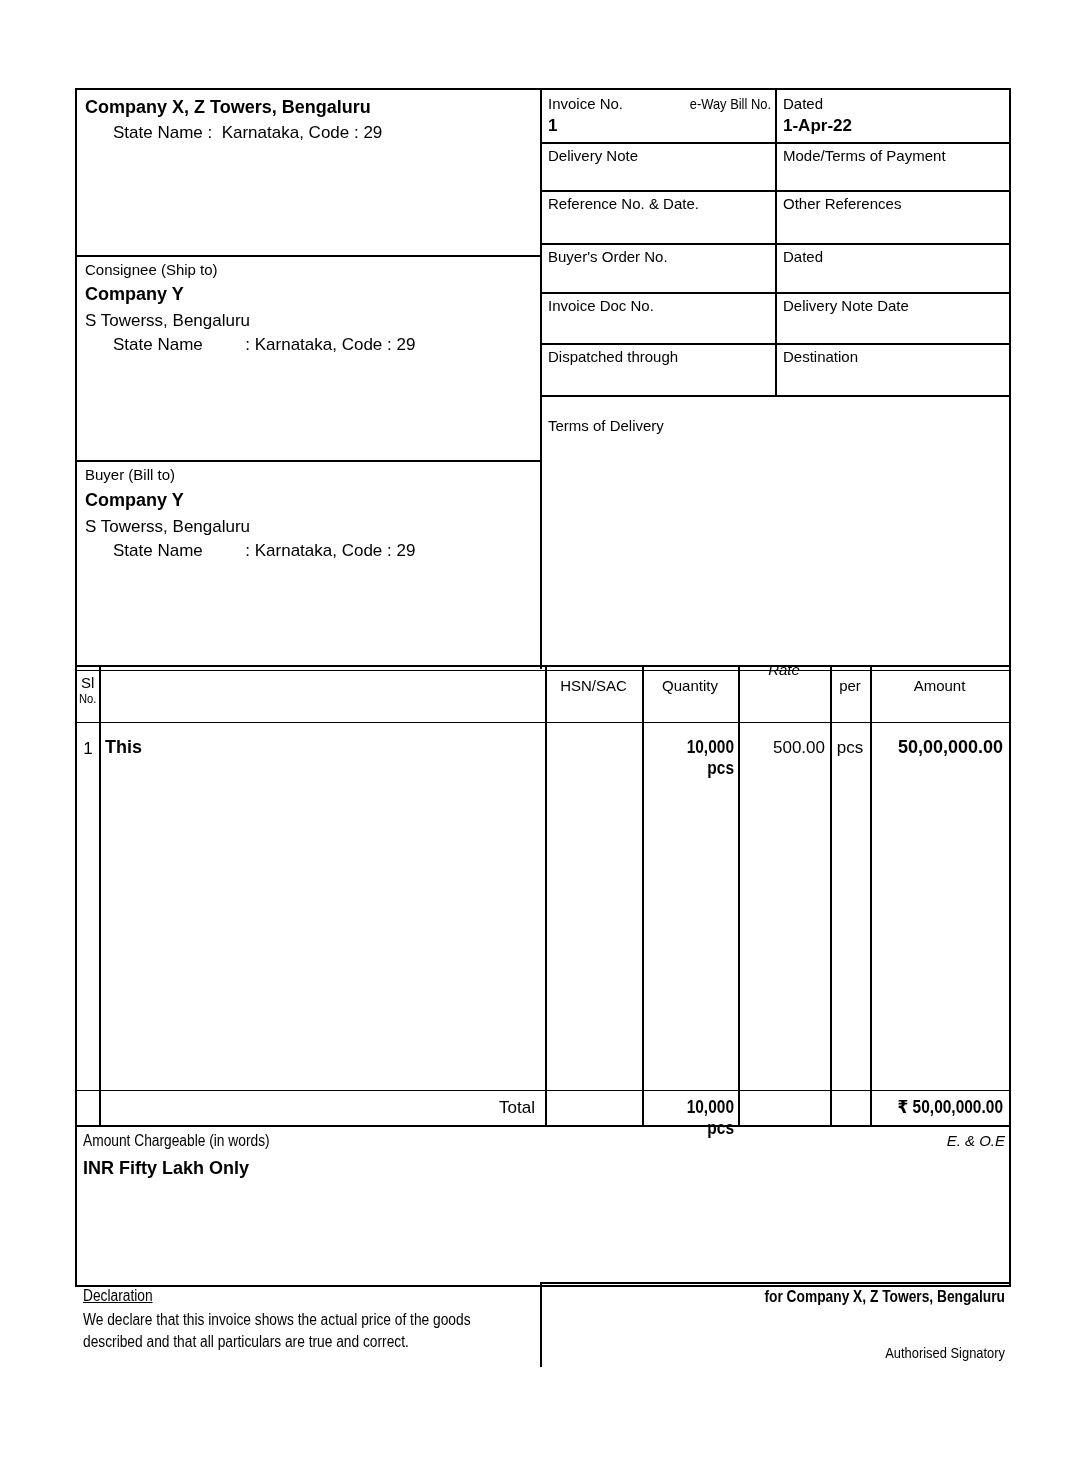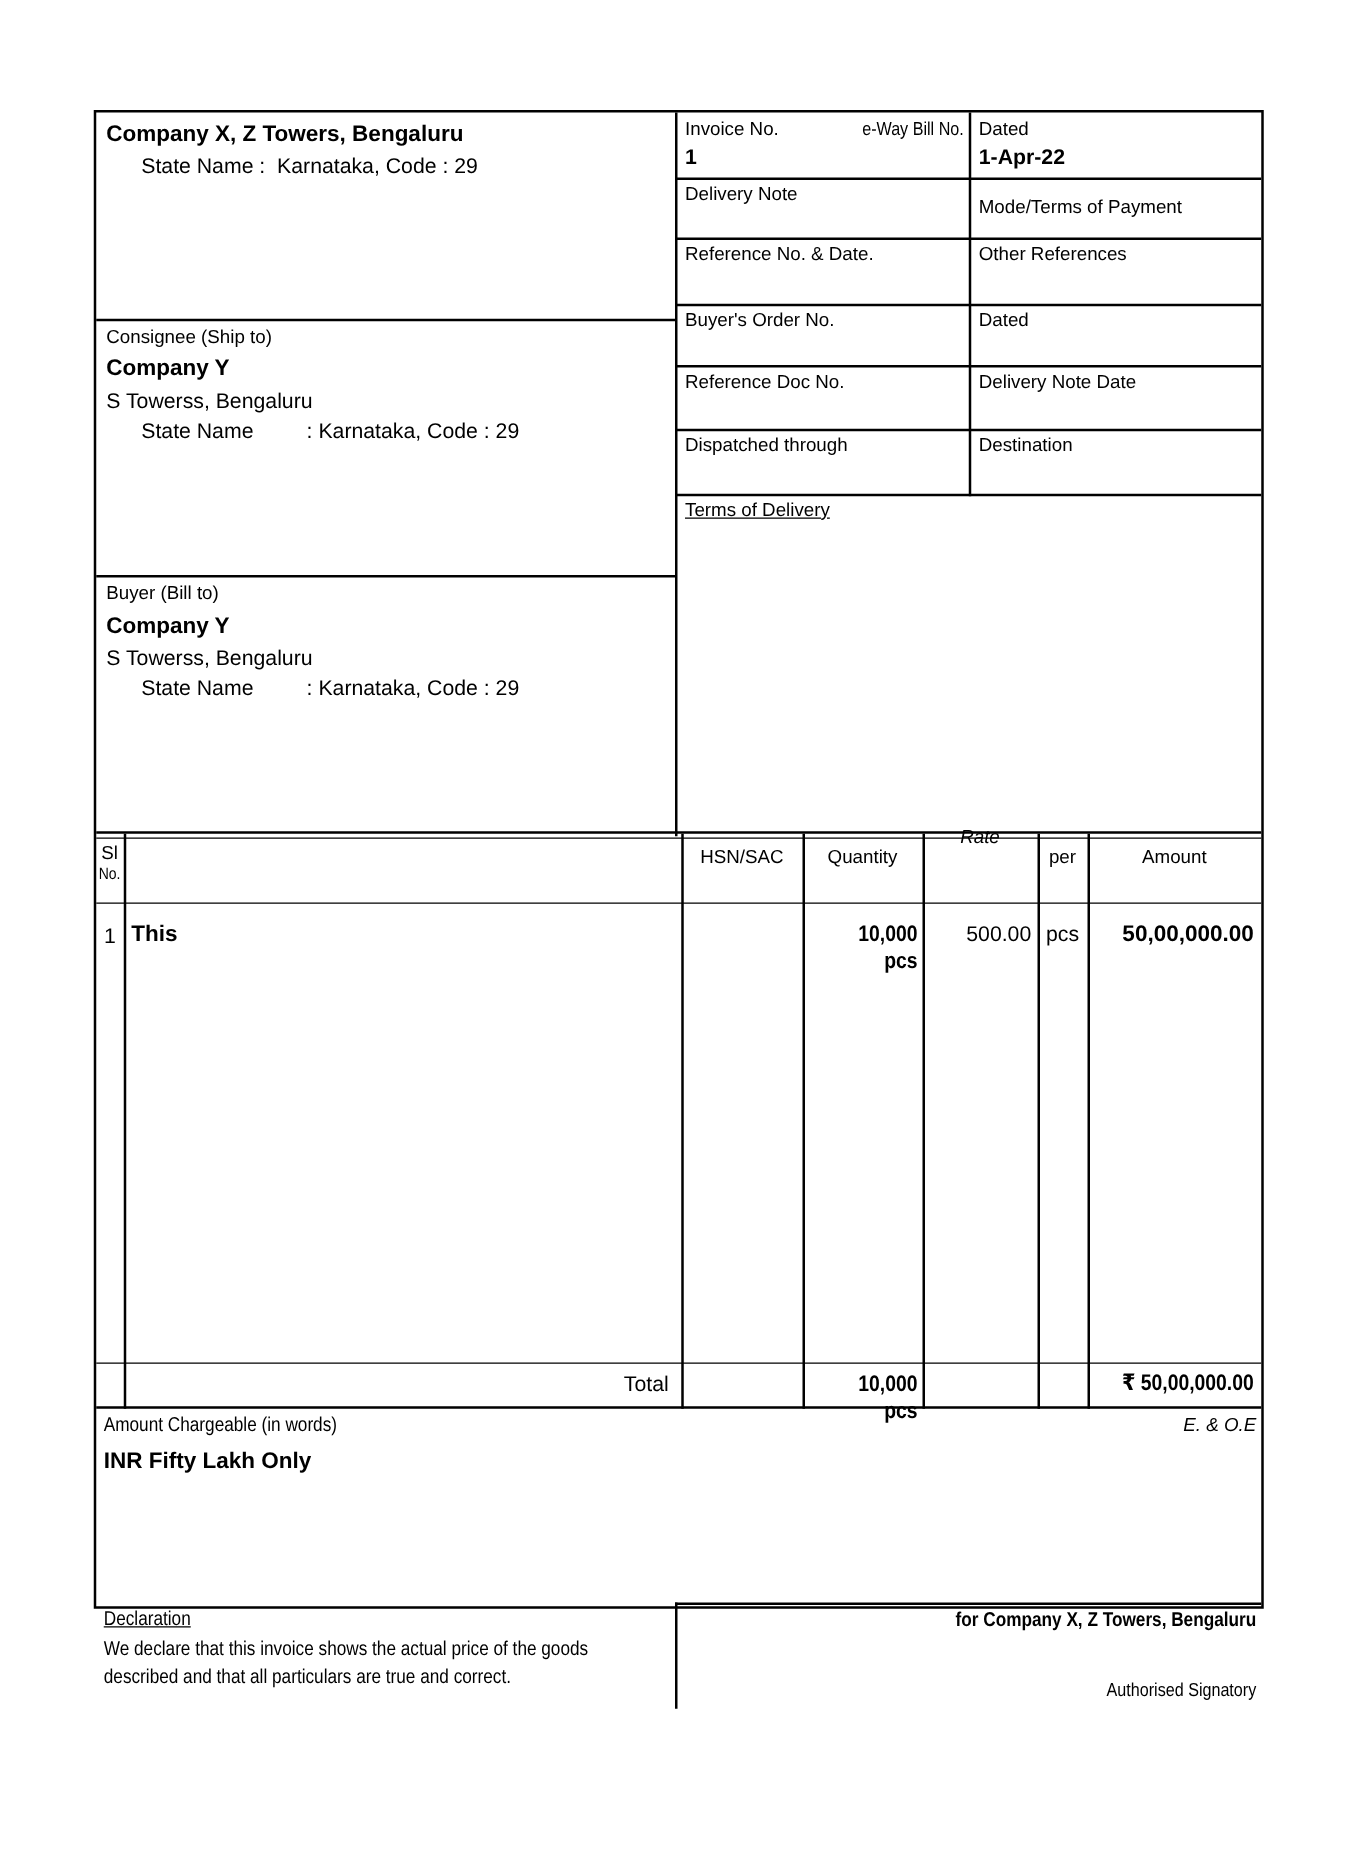--- a/index.html
+++ b/index.html
@@ -85,35 +85,35 @@
     <div class="abs txt" style="left:8px; top:427px;">S Towerss, Bengaluru</div>
     <div class="abs txt pre" style="left:8px; top:451px;">State Name         : Karnataka, Code : 29</div>
 
     <div class="abs lbl" style="left:471px; top:5px;">Invoice No.</div>
     <div class="abs lbl cond-r ra" style="left:570px; top:5px; width:124px;">e-Way Bill No.</div>
     <div class="abs txt b" style="left:471px; top:26px;">1</div>
     <div class="abs lbl" style="left:706px; top:5px;">Dated</div>
     <div class="abs txt b" style="left:706px; top:26px;">1-Apr-22</div>
 
     <div class="abs lbl" style="left:471px; top:57px;">Delivery Note</div>
-    <div class="abs lbl" style="left:706px; top:67px;">Mode/Terms of Payment</div>
+    <div class="abs lbl" style="left:706px; top:57px;">Mode/Terms of Payment</div>
 
     <div class="abs lbl" style="left:471px; top:105px;">Reference No. &amp; Date.</div>
     <div class="abs lbl" style="left:706px; top:105px;">Other References</div>
 
     <div class="abs lbl" style="left:471px; top:158px;">Buyer's Order No.</div>
     <div class="abs lbl" style="left:706px; top:158px;">Dated</div>
 
-    <div class="abs lbl" style="left:471px; top:207px;">Reference Doc No.</div>
+    <div class="abs lbl" style="left:471px; top:207px;">Invoice Doc No.</div>
     <div class="abs lbl" style="left:706px; top:207px;">Delivery Note Date</div>
 
     <div class="abs lbl" style="left:471px; top:258px;">Dispatched through</div>
     <div class="abs lbl" style="left:706px; top:258px;">Destination</div>
 
-    <div class="abs lbl" style="left:471px; top:310px;text-decoration:underline;">Terms of Delivery</div>
+    <div class="abs lbl" style="left:471px; top:327px;">Terms of Delivery</div>
 
     <div class="abs lbl" style="left:4px; top:584px;">Sl</div>
     <div class="abs cond-l" style="left:2px; top:601px; font-size:13px;">No.</div>
     <div class="abs lbl ca" style="left:468px; top:587px; width:97px;">HSN/SAC</div>
     <div class="abs lbl ca" style="left:565px; top:587px; width:96px;">Quantity</div>
     <div class="abs lbl ca" style="left:661px; top:571px; width:92px;font-style:italic;">Rate</div>
     <div class="abs lbl ca" style="left:753px; top:587px; width:40px;">per</div>
     <div class="abs lbl ca" style="left:793px; top:587px; width:139px;">Amount</div>
 
     <div class="abs txt ca" style="left:0; top:649px; width:22px;">1</div>

